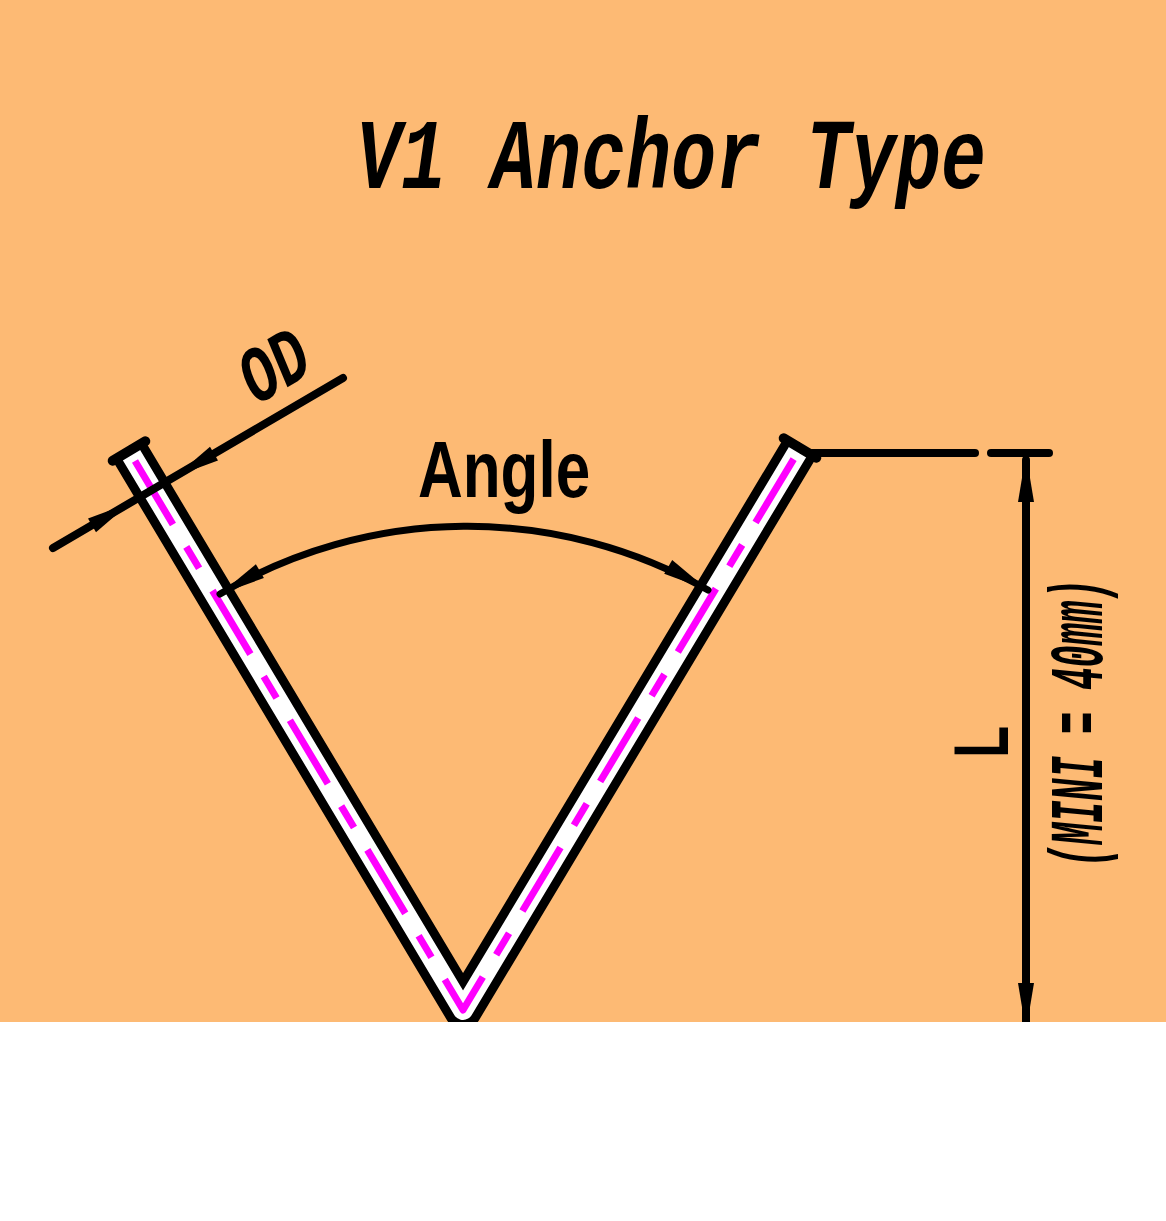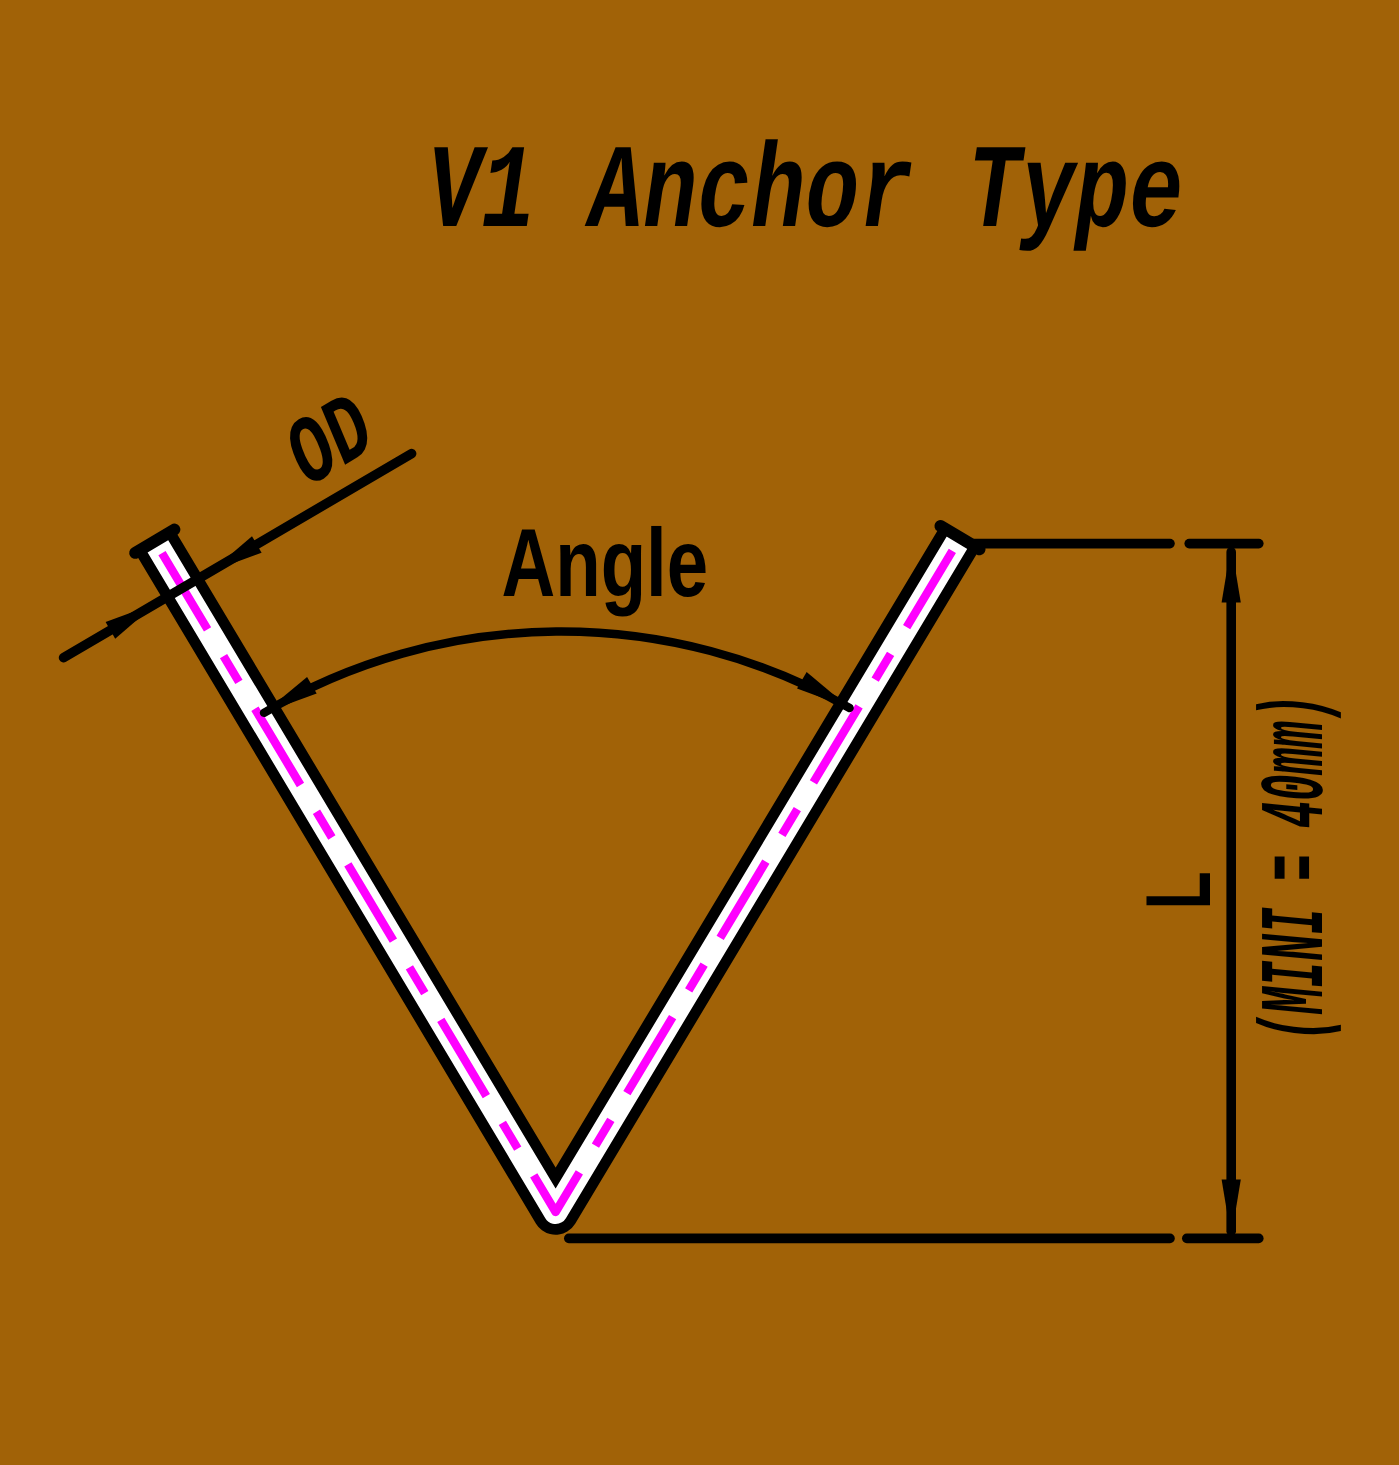--- a/index.html
+++ b/index.html
@@ -3,22 +3,22 @@
 <meta charset="utf-8">
 <style>
   html, body {
     margin: 0;
     padding: 0;
     background: #ffffff;
   }
   .canvas {
     position: relative;
     width: 1166px;
-    height: 1221px;
-    background: #a16207;
+    height: 1022px;
+    background: #fdba74;
     overflow: hidden;
   }
   svg { display: block; }
   .cad-mono {
     font-family: "Liberation Mono", "DejaVu Sans Mono", monospace;
     font-weight: bold;
     font-style: italic;
   }
   .cad-sans {
     font-family: "Liberation Sans", "DejaVu Sans", sans-serif;

